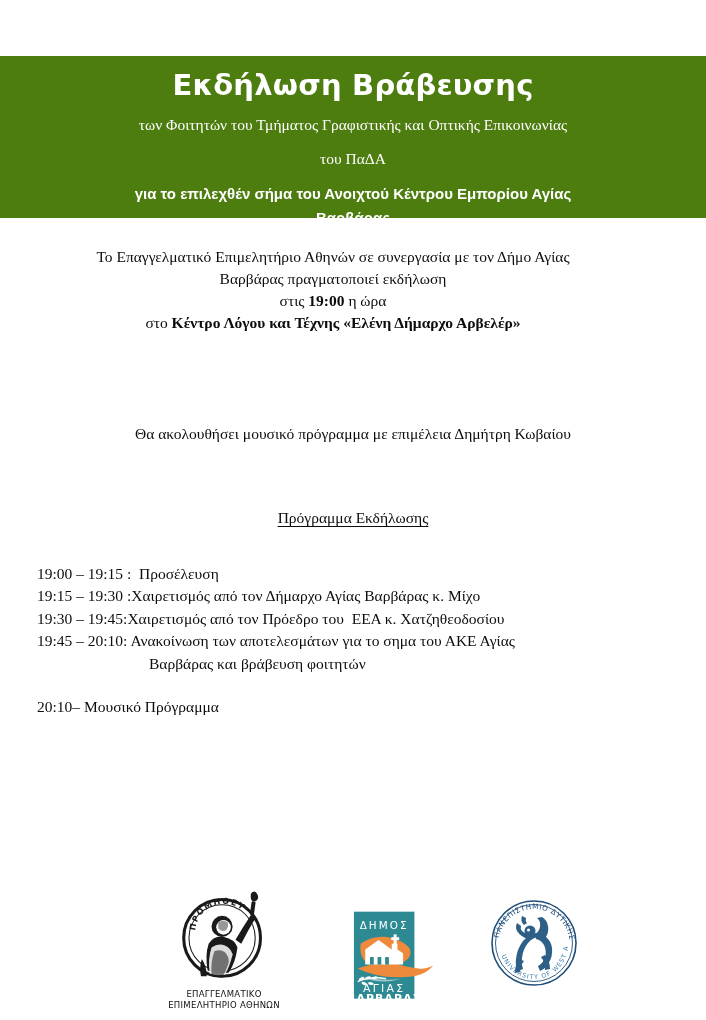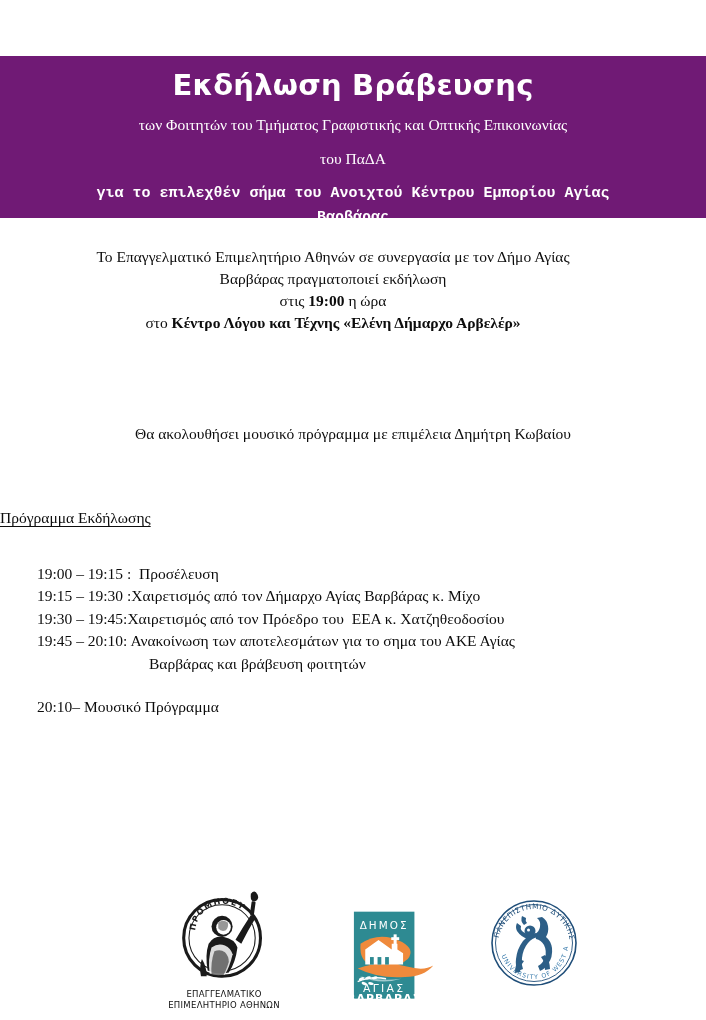--- a/index.html
+++ b/index.html
@@ -17,21 +17,21 @@
     color: #0d0d0d;
   }
 
   
   .header-band {
     position: absolute;
     left: 0;
     top: 56px;
     width: 706px;
     height: 162px;
-    background: #701a75;
+    background: #4d7c0f;
     color: #ffffff;
     text-align: center;
     box-sizing: border-box;
     padding-top: 14px;
   }
   .doc-title {
     font-family: "DejaVu Sans", "Liberation Sans", sans-serif;
     font-size: 29px;
     font-weight: bold;
     letter-spacing: 0.2px;
@@ -39,21 +39,21 @@
     margin: 0 0 10px 0;
   }
   .header-sub {
     font-family: "Liberation Serif", "DejaVu Serif", serif;
     font-size: 15.5px;
     line-height: 1.45;
     margin: 12px;
     padding: 0 38px;
   }
   .header-line3 {
-    font-family: Liberation Mono, monospace;
+    font-family: Liberation Sans, sans-serif;
     font-weight: bold;
     font-size: 15px;
     line-height: 1.5;
     margin: 2px 0 0 0;
     padding: 0 40px;
   }
 
   
   .intro-block {
     position: absolute;
@@ -75,20 +75,21 @@
     width: 706px;
     text-align: center;
     font-size: 15.5px;
   }
 
   .program-heading {
     position: absolute;
     left: 0;
     top: 509px;
     width: 706px;
+    text-align: center;
     font-size: 15.5px;
     text-decoration: underline;
     text-underline-offset: 3px;
   }
 
   
   .schedule {
     position: absolute;
     left: 37px;
     top: 563px;

